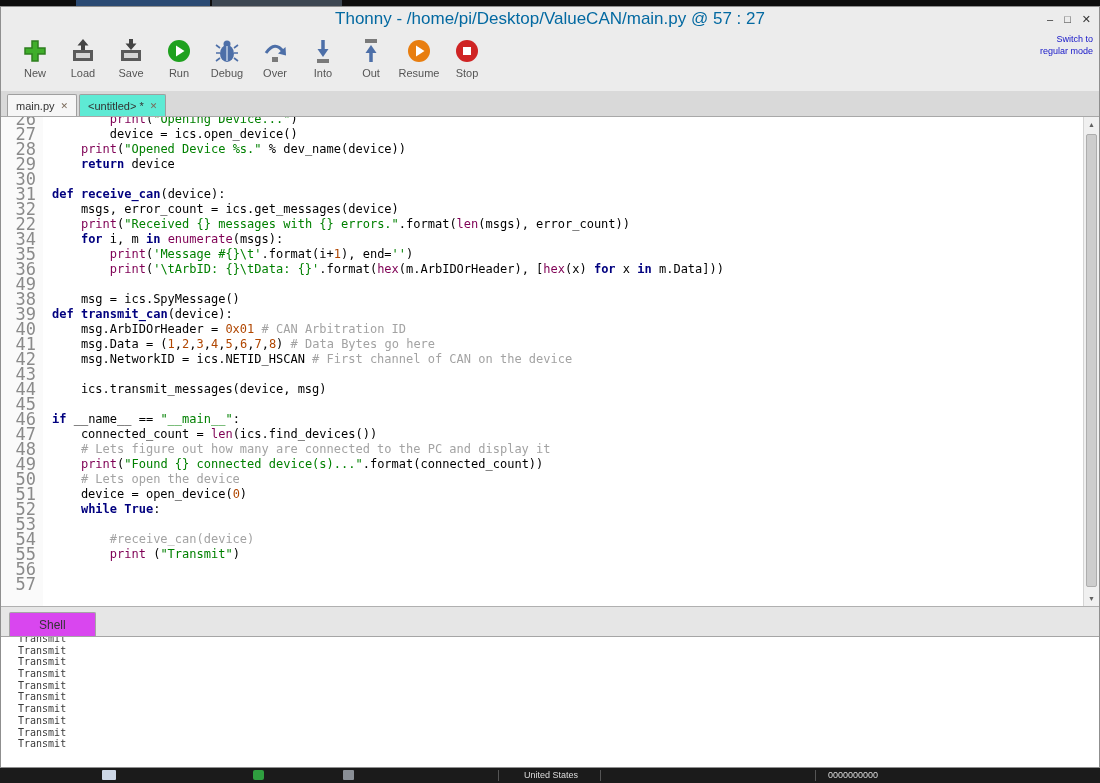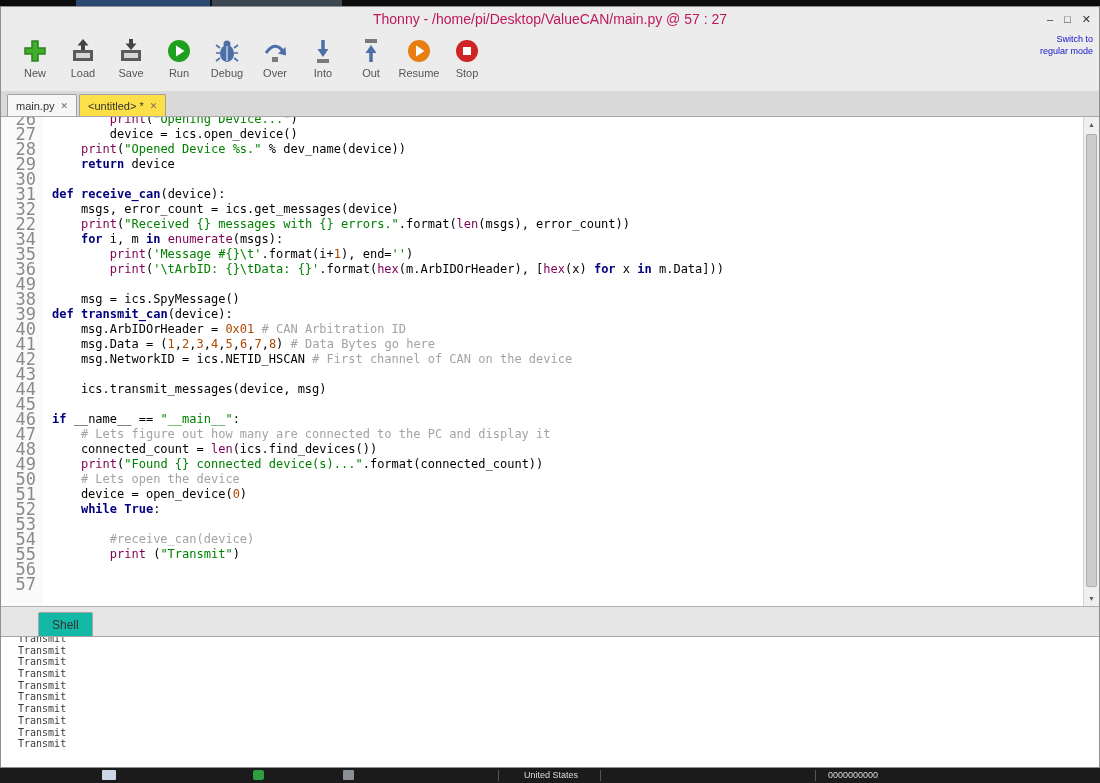--- a/index.html
+++ b/index.html
@@ -9,33 +9,33 @@
 
   
   .top-strip { height:6px; background:#0d0d0d; position:relative; }
   .top-strip .seg-a { position:absolute; left:76px; top:0; bottom:0; width:134px; background:#2b4a73; }
   .top-strip .seg-b { position:absolute; left:212px; top:0; bottom:0; width:130px; background:#3d4752; }
 
   
   .window { height:762px; background:#ececec; border:1px solid #8f8f8f; display:flex; flex-direction:column; }
 
   .titlebar { height:24px; position:relative; display:flex; align-items:center; justify-content:center; background:#ececec; flex:0 0 auto; }
-  .titlebar .title { font-size:14px; color:#be185d; }
+  .titlebar .title { font-size:17px; color:#0369a1; }
   .win-controls { position:absolute; right:8px; top:0; height:100%; display:flex; align-items:center; gap:11px; }
   .win-controls span { font-size:11px; color:#333; line-height:1; cursor:default; }
 
   .toolbar { height:60px; flex:0 0 auto; position:relative; display:flex; align-items:flex-start; padding:5px 0 0 10px; background:#ececec; }
   .tb-btn { width:48px; display:flex; flex-direction:column; align-items:center; padding-top:2px; }
   .tb-btn .icon { width:26px; height:26px; display:block; }
   .tb-btn .icon svg { width:26px; height:26px; display:block; }
   .tb-btn .lbl { font-size:11px; color:#555; margin-top:3px; white-space:nowrap; }
   .mode-link { position:absolute; right:6px; top:3px; font-size:9px; color:#1414c8; text-align:right; line-height:1.3; cursor:pointer; }
 
   .tabbar { height:25px; flex:0 0 auto; background:#d9d9d9; display:flex; align-items:flex-end; padding-left:6px; gap:2px; }
-  .tab { height:22px; display:flex; align-items:center; gap:6px; padding:0 8px; font-size:11px; color:#333; background:#fde047; border:1px solid #9f9f9f; border-bottom:none; border-radius:2px 2px 0 0; }
+  .tab { height:22px; display:flex; align-items:center; gap:6px; padding:0 8px; font-size:11px; color:#333; background:#5eead4; border:1px solid #9f9f9f; border-bottom:none; border-radius:2px 2px 0 0; }
   .tab.active { background:#f6f6f6; }
   .tab .close { font-size:9px; color:#7a6a5a; }
 
   .editor { height:490px; flex:0 0 auto; background:#fff; display:flex; overflow:hidden; border-top:1px solid #a8a8a8; position:relative; }
   .code-scroll { display:flex; margin-top:-5px; flex:1; overflow:hidden; }
   .gutter { width:42px; flex:0 0 auto; background:#fafafa; text-align:right; padding-right:7px;
             font-family:"DejaVu Sans Mono", monospace; font-size:17px; color:#8a8a8a; }
   .gutter div { height:15px; line-height:15px; }
   .code { flex:1; padding-left:9px; font-family:"DejaVu Sans Mono", monospace; font-size:12px; overflow:hidden; }
   .code-line { height:15px; line-height:15px; white-space:pre; }
@@ -46,21 +46,21 @@
   .tok-c { color:#a3a3a3; }
   .tok-n { color:#b04600; }
   .tok-b { color:#7f0055; }
 
   .scrollbar { width:16px; flex:0 0 auto; background:#f0f0f0; border-left:1px solid #d5d5d5; position:relative; }
   .sb-arrow { height:15px; display:flex; align-items:center; justify-content:center; font-size:7px; color:#606060; }
   .sb-arrow.down { position:absolute; bottom:0; left:0; right:0; }
   .sb-thumb { position:absolute; left:2px; right:2px; top:17px; bottom:19px; background:#cdcdcd; border:1px solid #adadad; border-radius:2px; }
 
   .shell-header { height:30px; flex:0 0 auto; background:#e6e6e6; border-top:1px solid #b0b0b0; display:flex; align-items:flex-end; padding-left:8px; }
-  .shell-tab { height:24px; padding:5px 13px; background:#14b8a6; border:1px solid #a5a5a5; border-bottom:none; border-radius:2px 2px 0 0; font-size:12px; color:#333;margin-left:29px; }
+  .shell-tab { height:24px; padding:5px 29px; background:#d946ef; border:1px solid #a5a5a5; border-bottom:none; border-radius:2px 2px 0 0; font-size:12px; color:#333; }
 
   .shell-out { flex:1 1 auto; background:#fff; border-top:1px solid #a5a5a5; overflow:hidden; padding-left:17px; }
   .shell-lines { margin-top:-4px; font-family:"DejaVu Sans Mono", monospace; font-size:10px; color:#3a3a3a; }
   .shell-lines div { height:11.7px; line-height:11.7px; white-space:pre; }
 
   
   .taskbar { height:15px; background:#1b1b1b; position:relative; flex:0 0 auto; }
   .taskbar .tb-item { position:absolute; top:2px; }
   .tb-ic1 { left:102px; width:14px; height:10px; background:#cdd7e6; border-radius:1px; }
   .tb-ic2 { left:253px; width:11px; height:10px; background:#2f9e3f; border-radius:2px; }
@@ -260,22 +260,22 @@
             <div class="code-line"></div>
             <div class="code-line"><span class="tok-p">    msg = ics.SpyMessage()</span></div>
             <div class="code-line"><span class="tok-k">def</span><span class="tok-p"> </span><span class="tok-d">transmit_can</span><span class="tok-p">(device):</span></div>
             <div class="code-line"><span class="tok-p">    msg.ArbIDOrHeader = </span><span class="tok-n">0x01</span><span class="tok-p"> </span><span class="tok-c"># CAN Arbitration ID</span></div>
             <div class="code-line"><span class="tok-p">    msg.Data = (</span><span class="tok-n">1</span><span class="tok-p">,</span><span class="tok-n">2</span><span class="tok-p">,</span><span class="tok-n">3</span><span class="tok-p">,</span><span class="tok-n">4</span><span class="tok-p">,</span><span class="tok-n">5</span><span class="tok-p">,</span><span class="tok-n">6</span><span class="tok-p">,</span><span class="tok-n">7</span><span class="tok-p">,</span><span class="tok-n">8</span><span class="tok-p">) </span><span class="tok-c"># Data Bytes go here</span></div>
             <div class="code-line"><span class="tok-p">    msg.NetworkID = ics.NETID_HSCAN </span><span class="tok-c"># First channel of CAN on the device</span></div>
             <div class="code-line"></div>
             <div class="code-line"><span class="tok-p">    ics.transmit_messages(device, msg)</span></div>
             <div class="code-line"></div>
             <div class="code-line"><span class="tok-k">if</span><span class="tok-p"> __name__ == </span><span class="tok-s">"__main__"</span><span class="tok-p">:</span></div>
+            <div class="code-line"><span class="tok-p">    connected_count = </span><span class="tok-b">len</span><span class="tok-p">(ics.find_devices())</span></div>
             <div class="code-line"><span class="tok-p">    </span><span class="tok-c"># Lets figure out how many are connected to the PC and display it</span></div>
-            <div class="code-line"><span class="tok-p">    connected_count = </span><span class="tok-b">len</span><span class="tok-p">(ics.find_devices())</span></div>
             <div class="code-line"><span class="tok-p">    </span><span class="tok-b">print</span><span class="tok-p">(</span><span class="tok-s">"Found {} connected device(s)..."</span><span class="tok-p">.format(connected_count))</span></div>
             <div class="code-line"><span class="tok-p">    </span><span class="tok-c"># Lets open the device</span></div>
             <div class="code-line"><span class="tok-p">    device = open_device(</span><span class="tok-n">0</span><span class="tok-p">)</span></div>
             <div class="code-line"><span class="tok-p">    </span><span class="tok-k">while</span><span class="tok-p"> </span><span class="tok-k">True</span><span class="tok-p">:</span></div>
             <div class="code-line"></div>
             <div class="code-line"><span class="tok-p">        </span><span class="tok-c">#receive_can(device)</span></div>
             <div class="code-line"><span class="tok-p">        </span><span class="tok-b">print</span><span class="tok-p"> (</span><span class="tok-s">"Transmit"</span><span class="tok-p">)</span></div>
           </div>
       </div>
       <div class="scrollbar">

